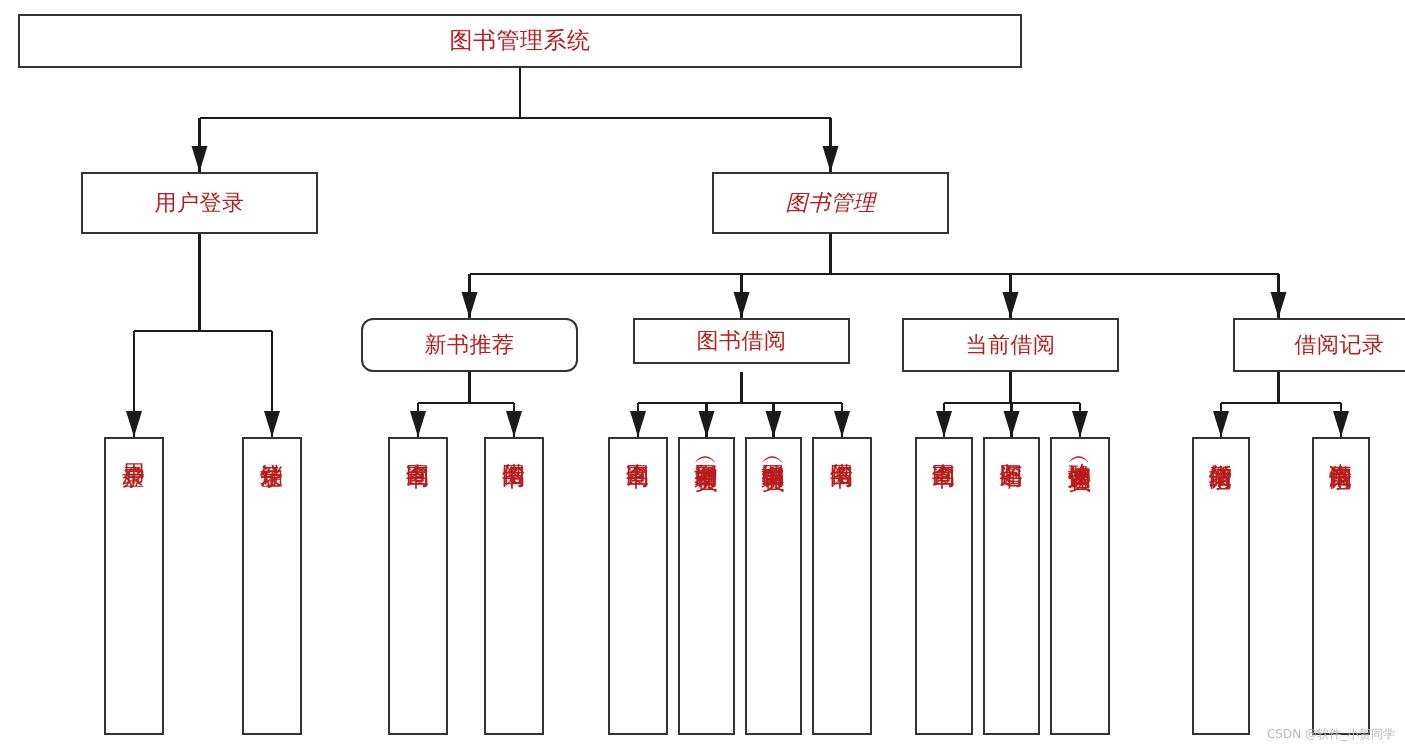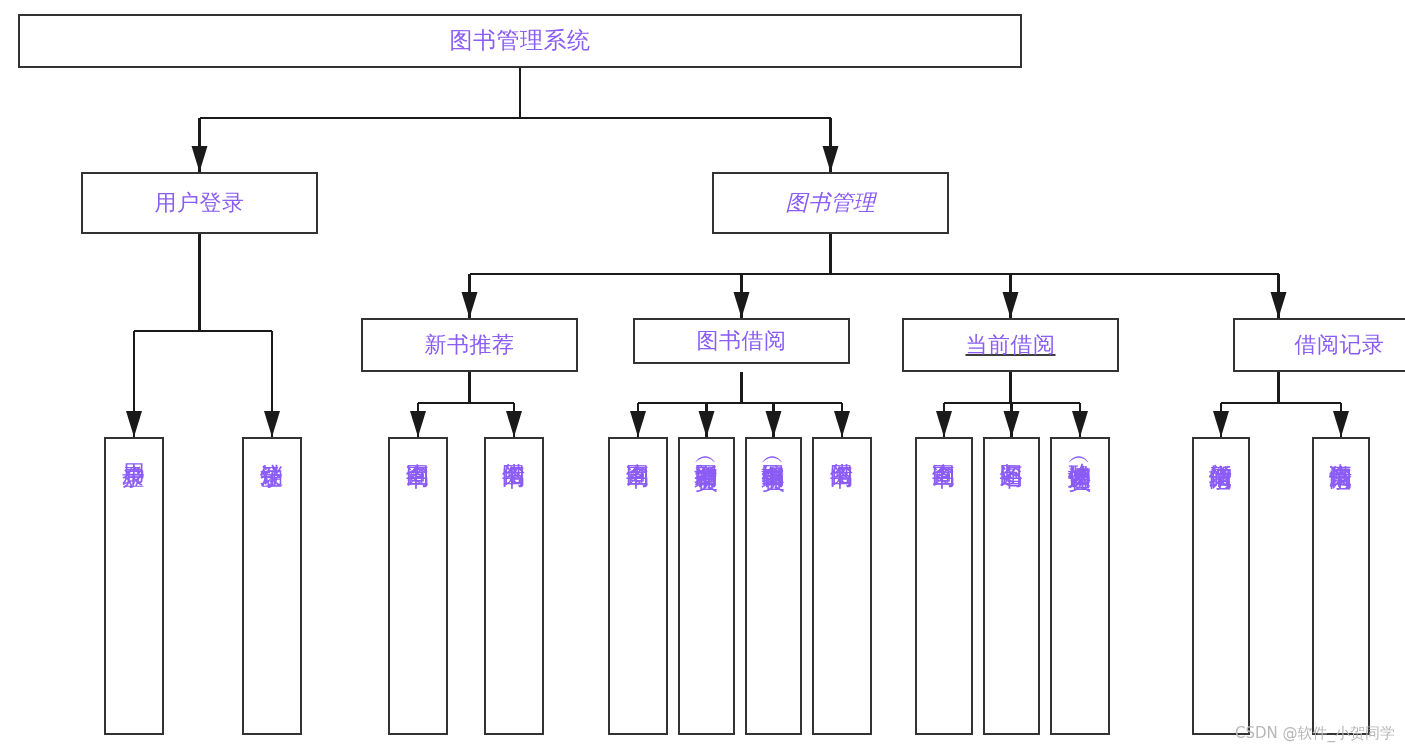--- a/index.html
+++ b/index.html
@@ -34,21 +34,21 @@
     display: flex;
     align-items: center;
     justify-content: center;
     color: #3d3d3d;
     z-index: 2;
   }
   .node-label {
     display: block;
     text-align: center;
     line-height: 1.18;
-    color: #8b5cf6;
+    color: #b91c1c;
     letter-spacing: 0.5px;
   }
   .node.horizontal .node-label {
     font-size: 22px;
   }
   .node.root .node-label {
     font-size: 23px;
   }
   .node.vertical {
     align-items: flex-start;
@@ -60,21 +60,21 @@
     text-orientation: upright;
     font-size: 23px;
     line-height: 1.05;
     letter-spacing: 1px;
     white-space: nowrap;
   }
   #watermark {
     position: absolute;
     right: 10px;
     bottom: 4px;
-    font-size: 15px;
+    font-size: 12px;
     color: #b8b8b8;
     z-index: 5;
     white-space: nowrap;
     font-family: "DejaVu Sans", "Liberation Sans", sans-serif;
   }
 </style>
 </head>
 <body>
 
 <div id="diagram-root">
@@ -137,27 +137,27 @@
   <div id="node-layer">
       <div class="node horizontal root" style="left: 18px; top: 14px; width: 1004px; height: 54px;">
         <span class="node-label">图书管理系统</span>
       </div>
       <div class="node horizontal" style="left: 81px; top: 172px; width: 237px; height: 62px;">
         <span class="node-label">用户登录</span>
       </div>
       <div class="node horizontal" style="left: 712px; top: 172px; width: 237px; height: 62px; font-style: italic;">
         <span class="node-label">图书管理</span>
       </div>
-      <div class="node horizontal" style="left: 361px; top: 318px; width: 217px; height: 54px;">
+      <div class="node horizontal" style="left: 361px; top: 318px; width: 217px; height: 54px; border-radius: 12px;">
         <span class="node-label">新书推荐</span>
       </div>
       <div class="node horizontal" style="left: 633px; top: 318px; width: 217px; height: 46px;">
         <span class="node-label">图书借阅</span>
       </div>
-      <div class="node horizontal" style="left: 902px; top: 318px; width: 217px; height: 54px; text-decoration: underline;">
+      <div class="node horizontal" style="left: 902px; top: 318px; width: 217px; height: 54px;">
         <span class="node-label">当前借阅</span>
       </div>
       <div class="node horizontal" style="left: 1233px; top: 318px; width: 213px; height: 54px;">
         <span class="node-label">借阅记录</span>
       </div>
       <div class="node vertical" style="left: 104px; top: 437px; width: 60px; height: 298px;">
         <span class="node-label">用户登录</span>
       </div>
       <div class="node vertical" style="left: 242px; top: 437px; width: 60px; height: 298px;">
         <span class="node-label">注销登录</span>

